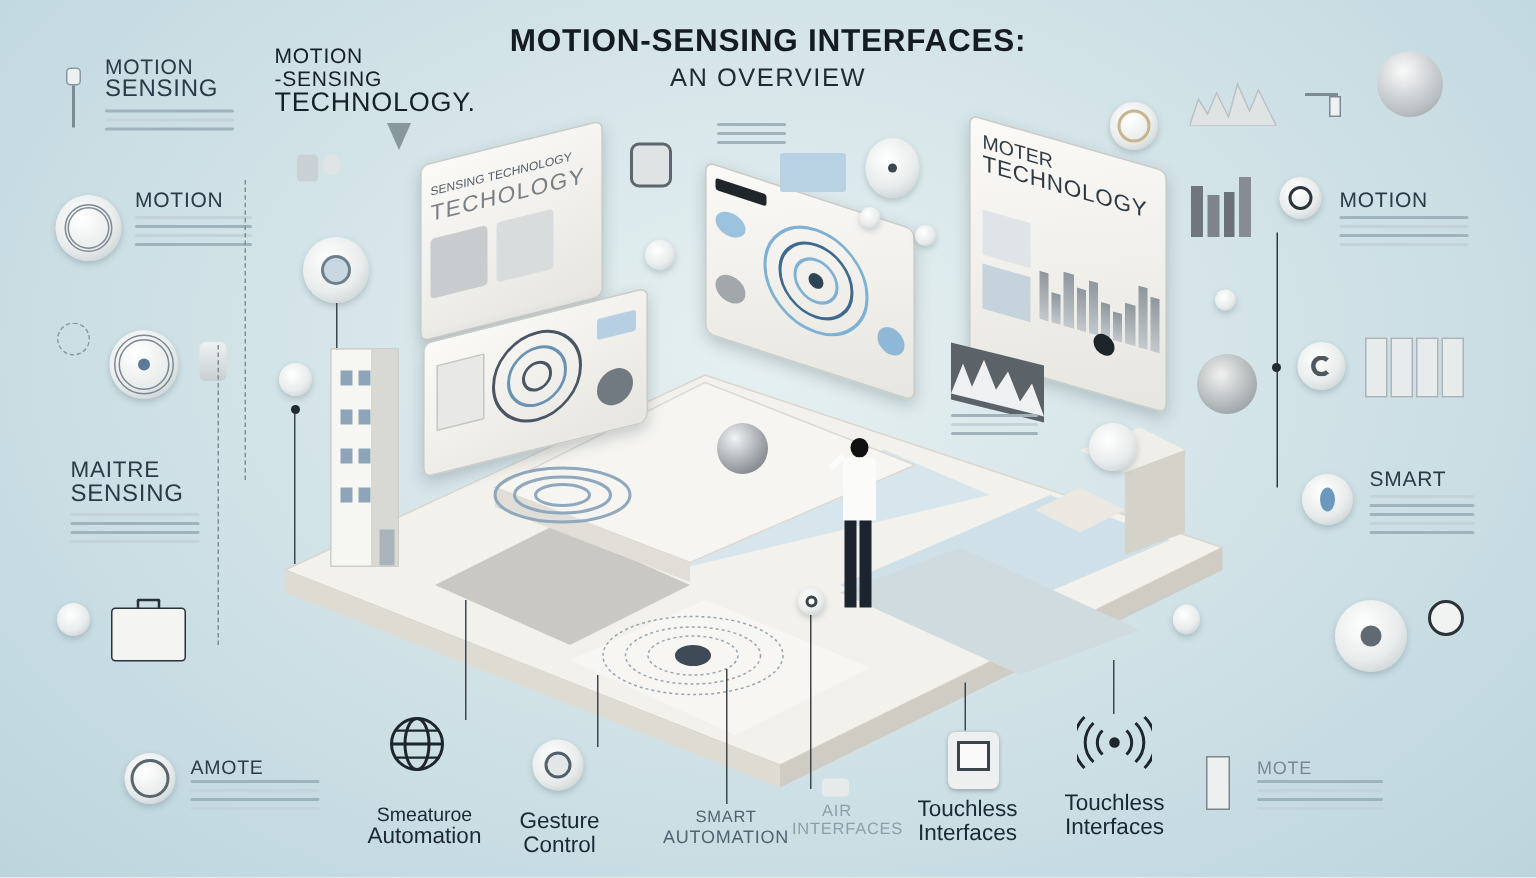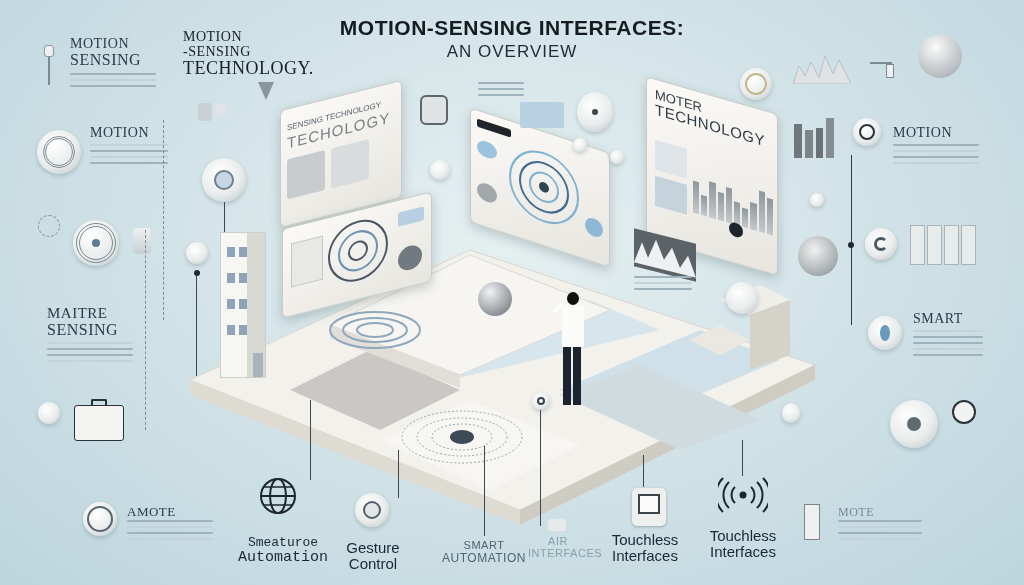--- a/index.html
+++ b/index.html
@@ -12,21 +12,21 @@
   }
   .abs { position: absolute; }
   .title {
     position: absolute; left: 0; width: 1024px; top: 16px; text-align: center;
     font-weight: 700; font-size: 21px; letter-spacing: 0.5px; color: #141c22;
   }
   .subtitle {
     position: absolute; left: 0; width: 1024px; top: 42px; text-align: center;
     font-size: 17px; letter-spacing: 1px; color: #1f2b33;
   }
-  .label { font-size: 14px; letter-spacing: 0.5px; color: #2b3a46; text-transform: uppercase; line-height: 1.05; font-family: Liberation Serif, serif; }
+  .label { font-size: 14px; letter-spacing: 0.5px; color: #2b3a46; text-transform: uppercase; line-height: 1.05; }
   .label.dark { color: #162028; font-size: 15px; }
   .caption { font-size: 15px; color: #1a2833; text-align: center; line-height: 1.05; }
   .caption.faint { color: #8aa0ab; font-size: 11px; text-transform: uppercase; letter-spacing: 0.5px; }
   .lines { display: flex; flex-direction: column; gap: 4px; }
   .lines i { display: block; height: 2px; background: #9fb3bd; border-radius: 1px; }
   .lines i.s { background: #c4d3d9; }
   .disc {
     position: absolute; border-radius: 50%;
     background: radial-gradient(circle at 40% 35%, #ffffff 0%, #e9ecec 55%, #b9c3c6 100%);
     box-shadow: 0 2px 4px rgba(60,80,90,0.25);
@@ -333,21 +333,21 @@
     <i class="s"></i>
   </div>
 
 <svg class="abs" style="left:258px;top:476px;" width="40" height="40">
   <circle cx="20" cy="20" r="17" fill="none" stroke="#1d262d" stroke-width="2"></circle>
   <ellipse cx="20" cy="20" rx="8" ry="17" fill="none" stroke="#1d262d" stroke-width="2"></ellipse>
   <line x1="3" y1="20" x2="37" y2="20" stroke="#1d262d" stroke-width="2"></line>
   <line x1="6" y1="11" x2="34" y2="11" stroke="#1d262d" stroke-width="1.5"></line>
   <line x1="6" y1="29" x2="34" y2="29" stroke="#1d262d" stroke-width="1.5"></line>
 </svg>
-<div class="abs caption" style="left:238px;top:536px;width:90px;font-family:Liberation Mono, monospace;">
+<div class="abs caption" style="left:238px;top:536px;width:90px;">
   <div style="font-size:13px;">Smeaturoe</div>
   <div>Automation</div>
 </div>
 
 <div class="disc" style="left:355px;top:493px;width:34px;height:34px;">
     <div style="width:18px;height:18px;border-radius:50%;border:2px solid #51606a;background:#e2e6e7;"></div>
   </div>
 <div class="abs caption" style="left:337px;top:540px;width:72px;">
   <div>Gesture</div>
   <div>Control</div>

